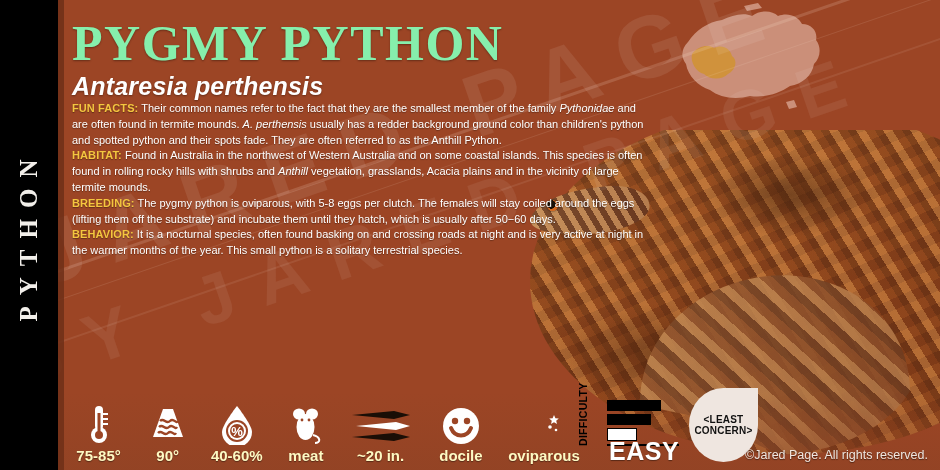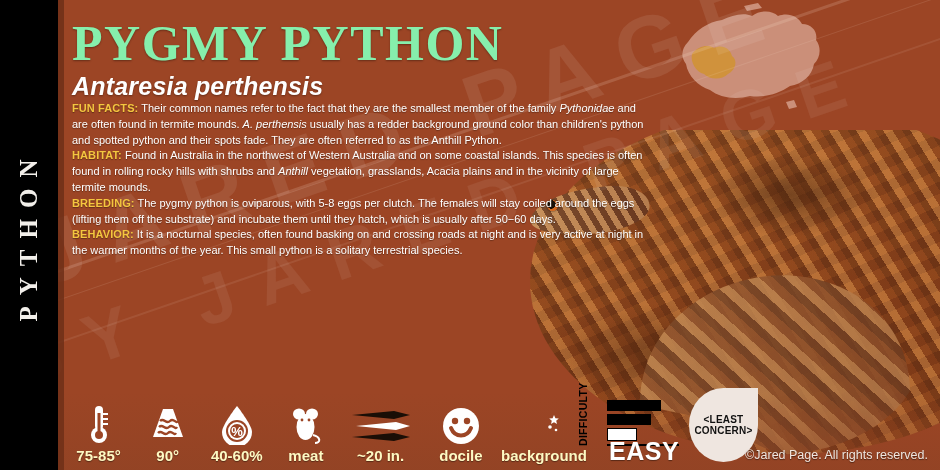--- a/index.html
+++ b/index.html
@@ -311,21 +311,21 @@
 
     <div class="ibox wide2">
       <div class="glyph">
         <svg class="icon" width="38" height="38" viewBox="0 0 38 38">
           <path d="M24 2 A17 17 0 1 0 24 36 A14 14 0 1 1 24 2 Z" fill="#fff"></path>
           <path d="M29 8 l1.4 3.2 l3.4 .3 l-2.6 2.3 l.8 3.3 l-3 -1.8 l-3 1.8 l.8 -3.3 l-2.6 -2.3 l3.4 -.3 Z" fill="#fff"></path>
           <circle cx="25" cy="20" r="1.8" fill="#fff"></circle>
           <circle cx="31" cy="23" r="1.3" fill="#fff"></circle>
         </svg>
       </div>
-      <div class="lbl">background</div>
+      <div class="lbl">oviparous</div>
     </div>
 
     <div class="difficulty">
       <div class="diff-label">DIFFICULTY</div>
       <div class="diff-bars">
         <div class="dbar b1"></div>
         <div class="dbar b2"></div>
         <div class="dbar b3"></div>
       </div>
       <div class="diff-rule"></div>

